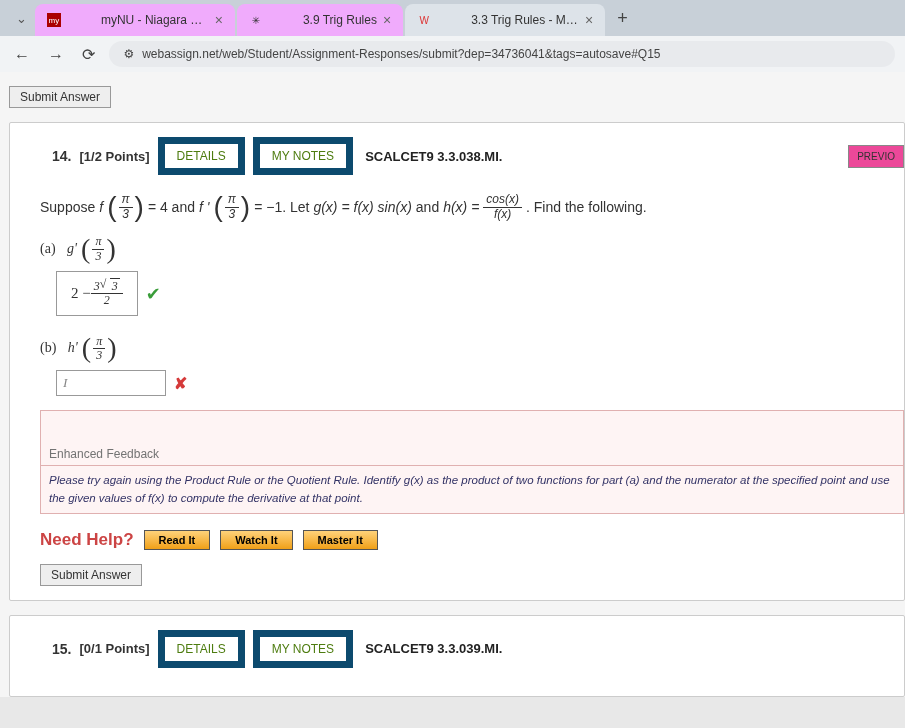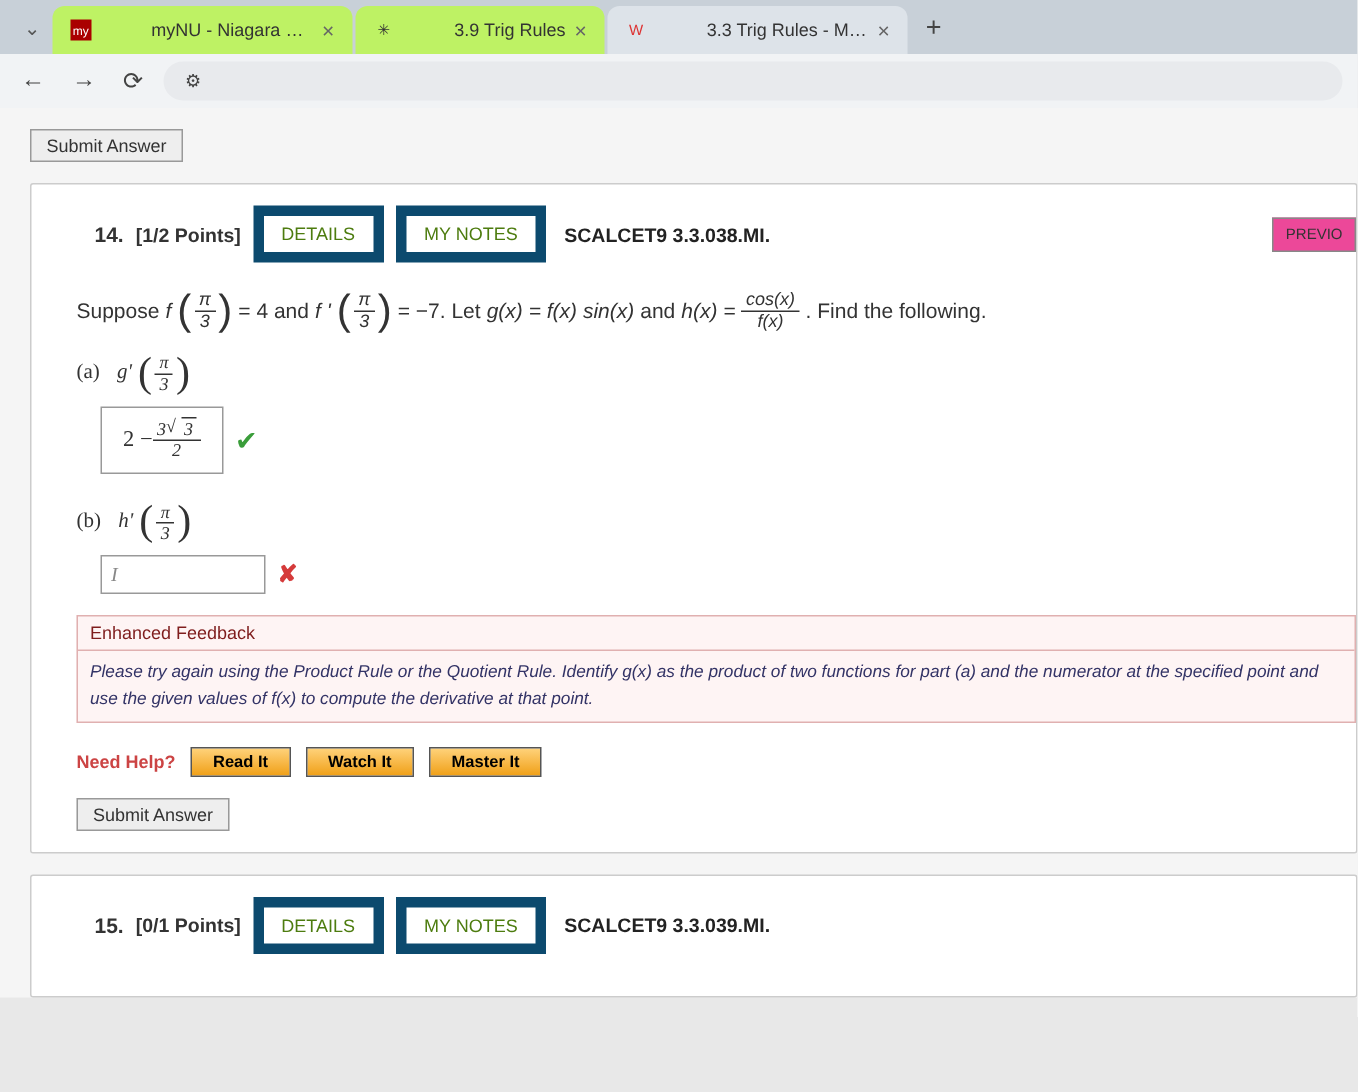--- a/index.html
+++ b/index.html
@@ -28,21 +28,21 @@
       padding: 8px 12px;
       background: #dde3e9;
       border-radius: 8px 8px 0 0;
       font-size: 12px;
       max-width: 200px;
       margin-right: 2px;
       color: #333;
       height: 32px;
       margin-top: 4px;
     }
-    .tab.inactive { background: #bef264; }
+    .tab.inactive { background: #f0abfc; }
     .tab .fav { width: 14px; height: 14px; display: inline-flex; align-items: center; justify-content: center; font-size: 10px; }
     .tab .close { margin-left: auto; color: #666; font-size: 14px; }
     .tab-text { white-space: nowrap; overflow: hidden; text-overflow: ellipsis; flex: 1; padding-left: 34px; }
     .new-tab { padding: 6px 10px; font-size: 18px; color: #444; }
     .nav-row {
       display: flex;
       align-items: center;
       gap: 10px;
       height: 36px;
       padding: 0 10px;
@@ -56,21 +56,21 @@
       padding: 6px 14px;
       font-size: 12px;
       color: #444;
       display: flex;
       align-items: center;
       gap: 8px;
     }
     .site-icon { font-size: 12px; }
     .page {
       background: #f5f5f5;
-      padding: 8px 0 0 20px;
+      padding: 8px 0 0 9px;
     }
     .submit-btn {
       background: #eee;
       border: 1px solid #999;
       padding: 3px 10px;
       font-size: 12px;
       color: #333;
       cursor: pointer;
     }
     .submit-wrap { padding: 6px 0 14px 0; }
@@ -129,39 +129,40 @@
       font-style: italic;
       color: #888;
       margin-left: 16px;
     }
     .feedback-box {
       background: #fef4f4;
       border: 1px solid #e0b0b0;
       margin: 14px 0 10px 0;
     }
     .feedback-title {
-      color: #7f1d1d;
+      color: #737373;
       font-size: 12px;
       padding: 4px 8px;
       border-bottom: 1px solid #e0b0b0;
+      margin-top: 32px;
     }
     .feedback-body {
       padding: 6px 8px;
       font-size: 11.5px;
       color: #336;
       line-height: 1.5;
       font-style: italic;
     }
     .need-help {
       display: flex;
       align-items: center;
       gap: 10px;
       margin: 16px 0 14px 0;
     }
-    .need-help-label { color: #c44; font-weight: bold; font-size: 12px; }
+    .need-help-label { color: #c44; font-weight: bold; font-size: 17px; }
     .help-btn {
       background: linear-gradient(#ffd27a, #f0a018);
       border: 1px solid #555;
       padding: 3px 14px;
       font-size: 11px;
       font-weight: bold;
       color: #000;
       cursor: pointer;
     }
     .upright { font-style: normal; }
@@ -192,20 +193,21 @@
       <span class="close">×</span>
     </div>
     <div class="new-tab">+</div>
   </div>
   <div class="nav-row">
     <span class="nav-btn">←</span>
     <span class="nav-btn">→</span>
     <span class="nav-btn">⟳</span>
     <div class="url-bar">
       <span class="site-icon">⚙</span>
+      <span>webassign.net/web/Student/Assignment-Responses/submit?dep=34736041&amp;tags=autosave#Q15</span>
     </div>
   </div>
 </div>
 
 <div class="page">
 
   <div class="submit-wrap">
     <button class="submit-btn">Submit Answer</button>
   </div>
 
@@ -234,21 +236,21 @@
         <span style="font-style:normal;"> = 4 and </span>
         <span>f '</span>
         <span class="paren-frac">
           <span class="big-paren">(</span>
           <span class="frac">
             <span class="num">π</span>
             <span class="den">3</span>
           </span>
           <span class="big-paren">)</span>
         </span>
-        <span style="font-style:normal;"> = −7. Let </span>
+        <span style="font-style:normal;"> = −1. Let </span>
         <span>g(x) = f(x) sin(x)</span>
         <span style="font-style:normal;"> and </span>
         <span>h(x) = </span>
         <span class="frac">
           <span class="num">cos(x)</span>
           <span class="den">f(x)</span>
         </span>
         <span style="font-style:normal;">. Find the following.</span>
       </div>
 

